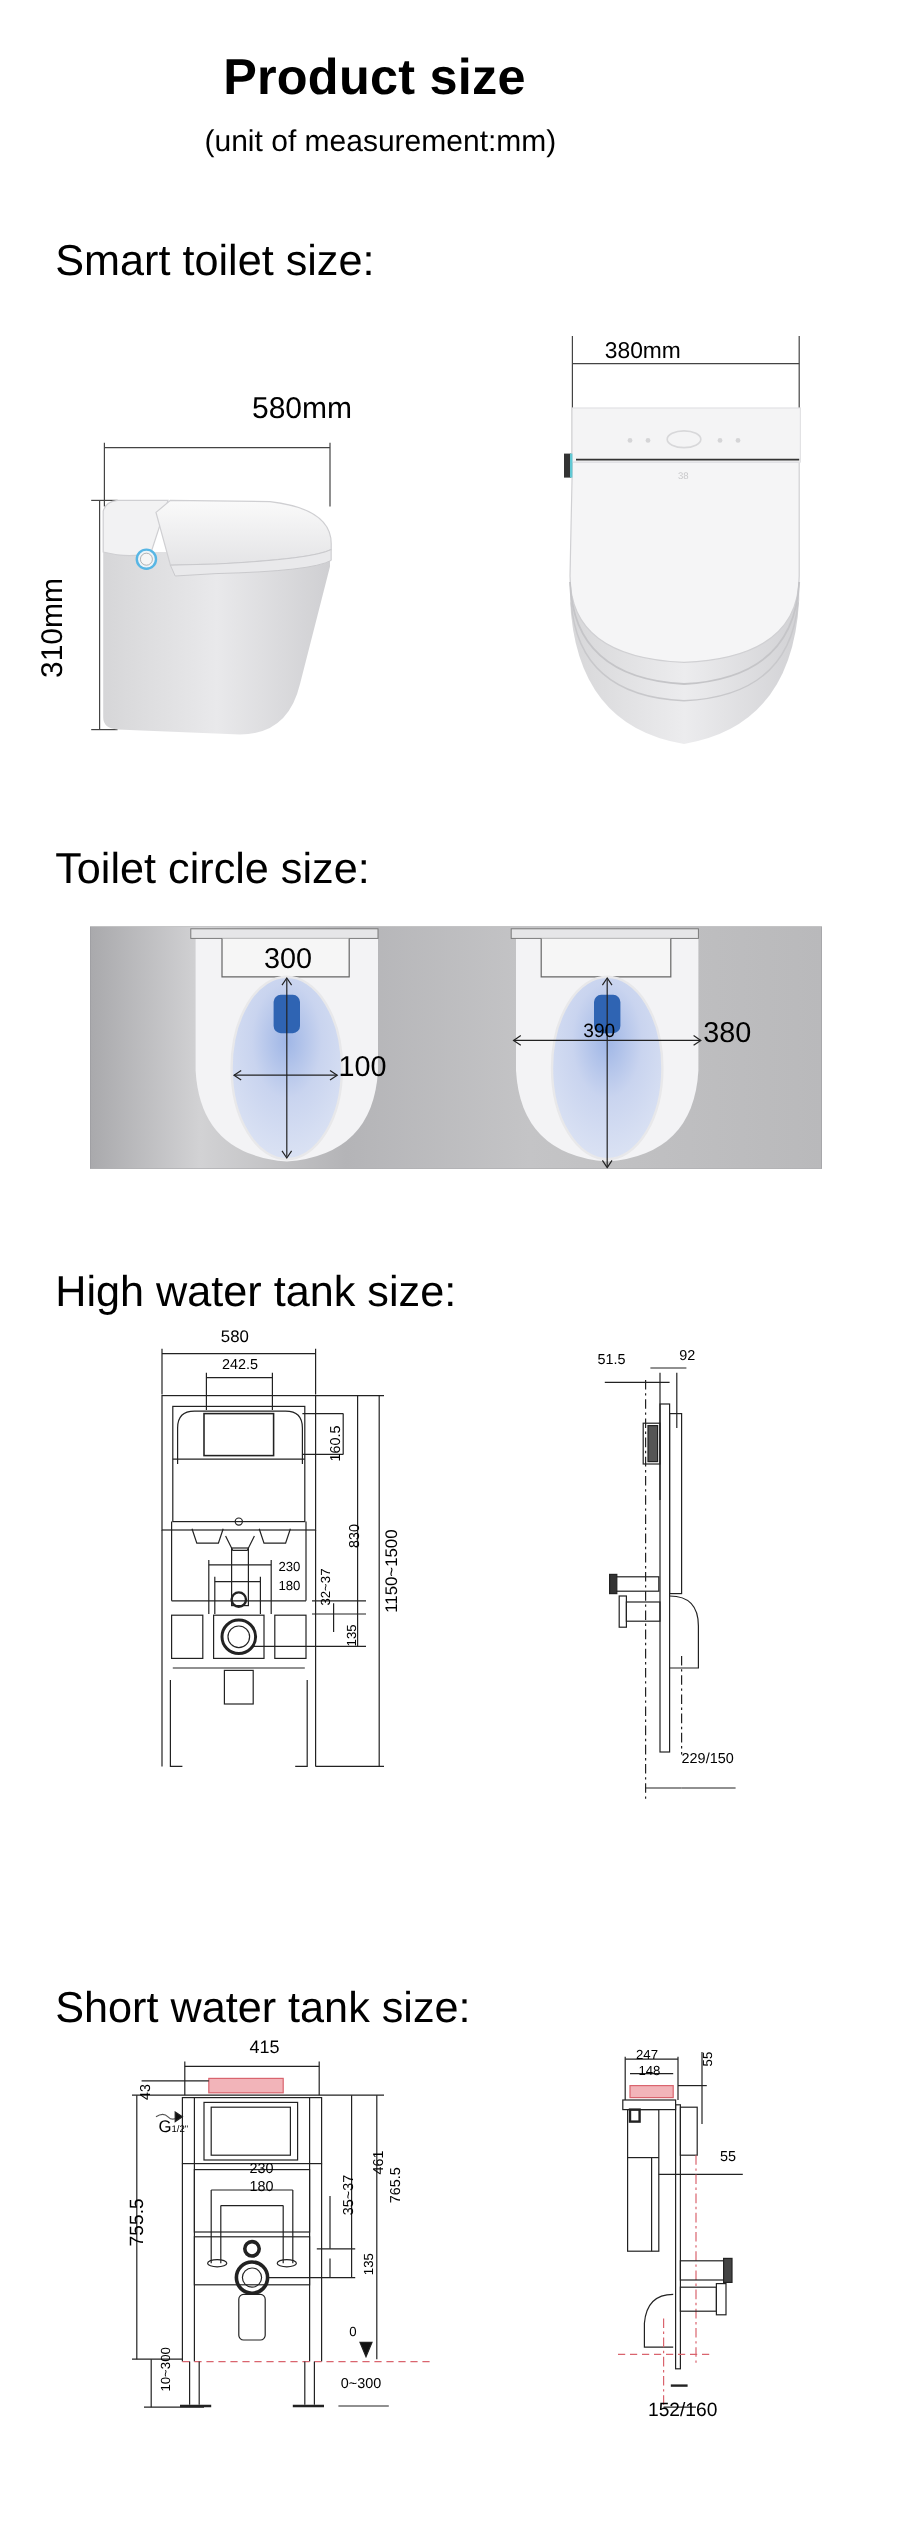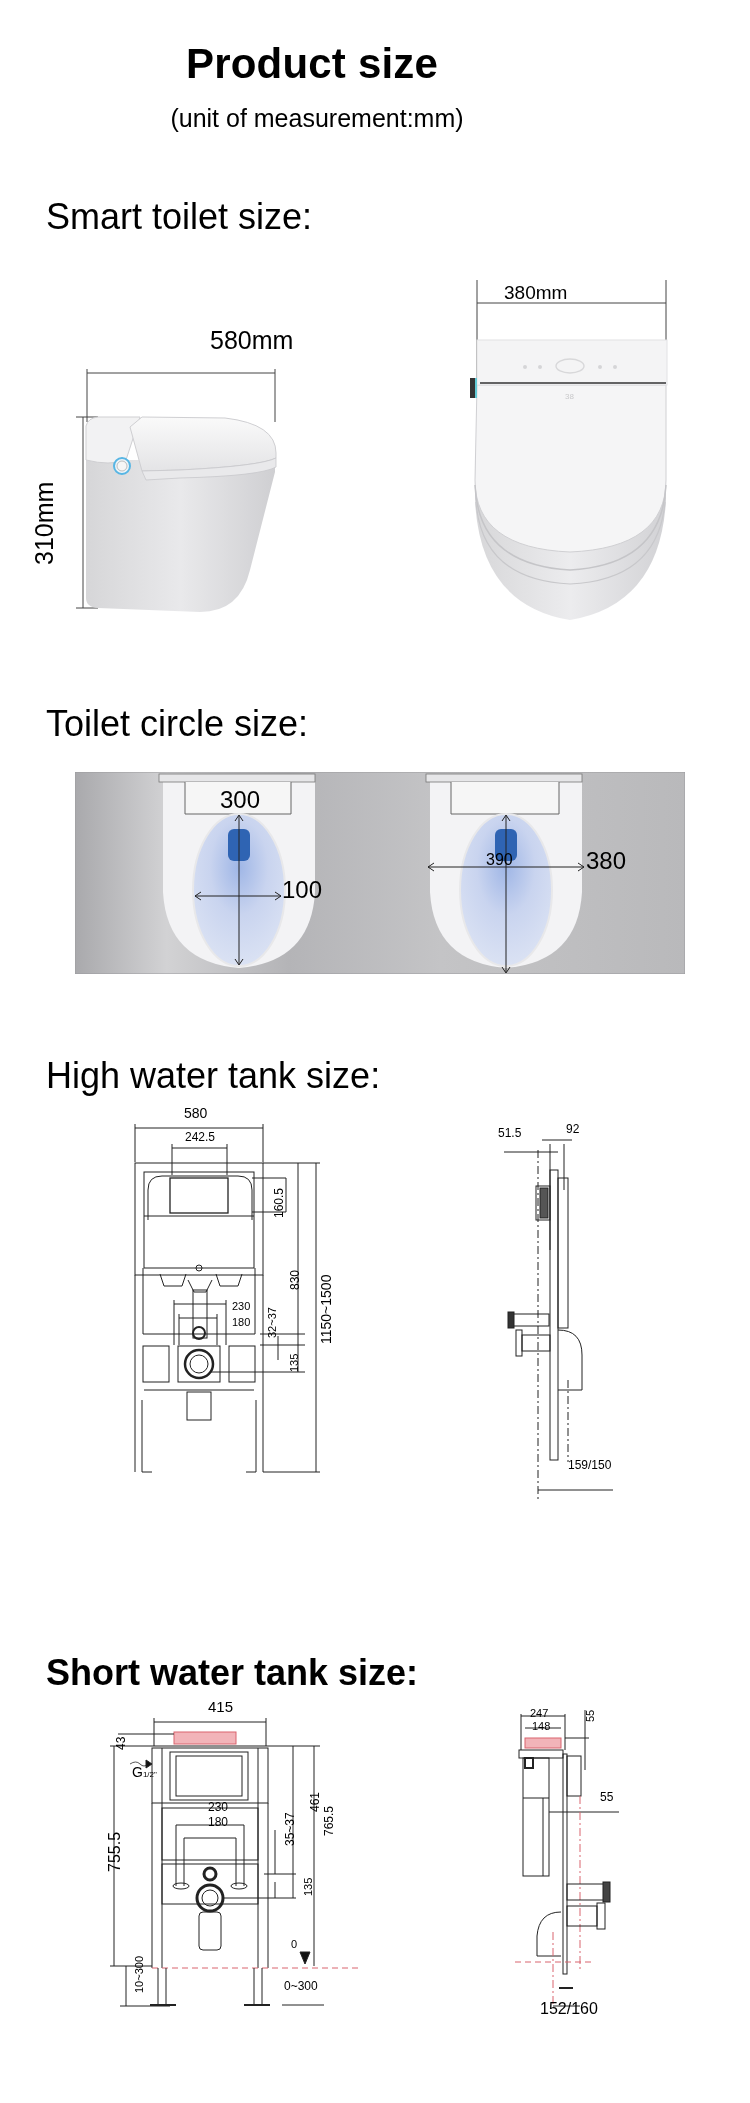--- a/index.html
+++ b/index.html
@@ -217,23 +217,23 @@
   <rect x="28" y="182" width="6" height="16" fill="#333"></rect>
   <rect x="36" y="200" width="6" height="26"></rect>
   <rect x="42" y="205" width="28" height="16"></rect>
   <path d="M78 200 Q102 200 102 225 L102 260 L78 260"></path>
   <line x1="88" y1="250" x2="88" y2="332" stroke-dasharray="8 3 2 3"></line>
   <line x1="58" y1="360" x2="88" y2="360"></line>
   <line x1="88" y1="360" x2="133" y2="360"></line>
 </svg>
 <div class="abs" style="left:498px; top:1126px; font-size:12px;">51.5</div>
 <div class="abs" style="left:566px; top:1122px; font-size:12px;">92</div>
-<div class="abs" style="left:568px; top:1458px; font-size:12px;">159/150</div>
-
-<div class="abs section-h" style="top:1652px;font-weight:bold;">Short water tank size:</div>
+<div class="abs" style="left:568px; top:1458px; font-size:12px;">229/150</div>
+
+<div class="abs section-h" style="top:1652px;">Short water tank size:</div>
 
 <svg class="abs" style="left:110px; top:1712px;" width="250" height="320" viewBox="0 0 250 320" fill="none" stroke="#222" stroke-width="1">
   <line x1="44" y1="10" x2="156" y2="10"></line>
   <line x1="44" y1="6" x2="44" y2="34"></line>
     <line x1="156" y1="6" x2="156" y2="34"></line>
   <rect x="64" y="20" width="62" height="12" fill="#f2b4b9" stroke="#d9646e"></rect>
   <line x1="8" y1="22" x2="64" y2="22"></line>
   <line x1="0" y1="34" x2="210" y2="34"></line>
 
   <rect x="42" y="36" width="116" height="55"></rect>

